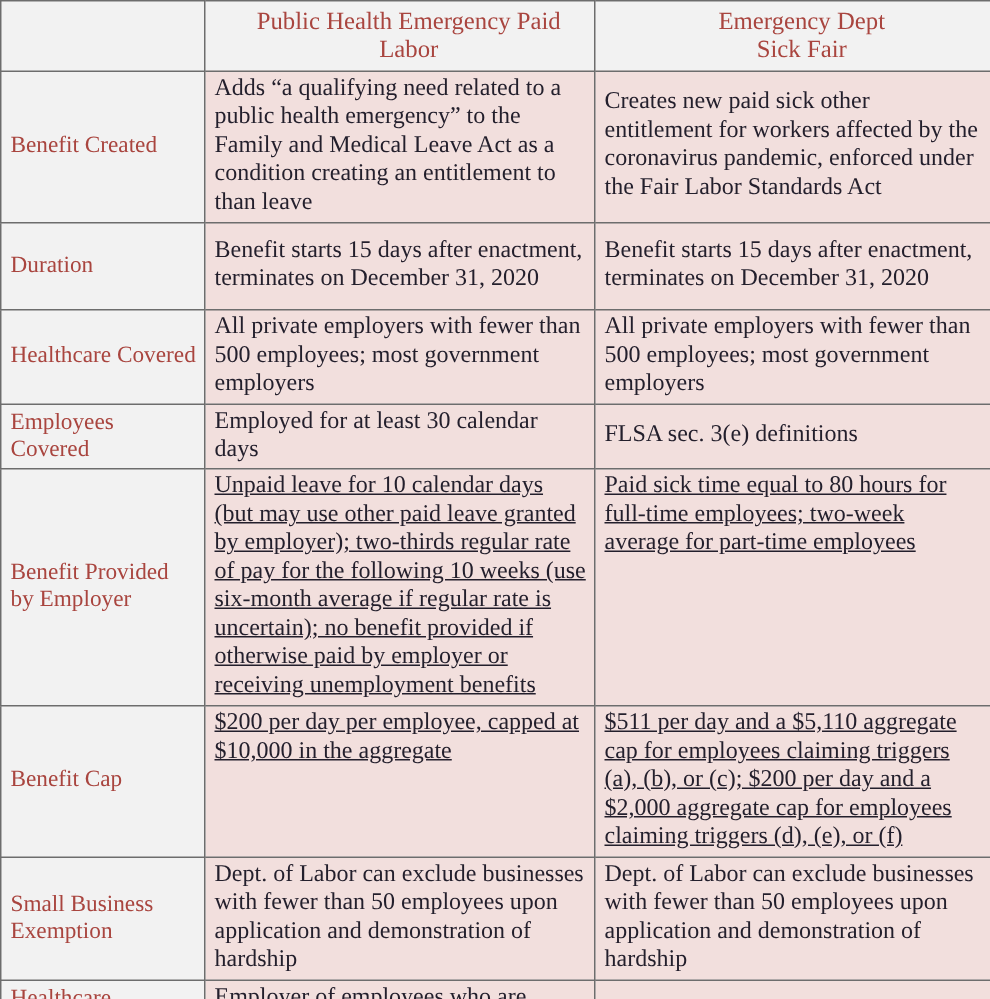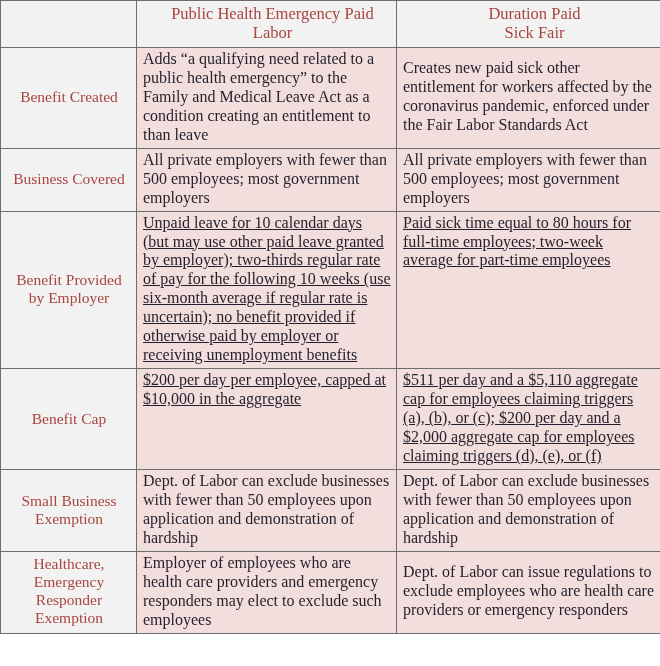--- a/index.html
+++ b/index.html
@@ -54,21 +54,21 @@
     background: #f2f2f2;
   }
 
   
   td.row-label {
     background: #f2f2f2;
     color: #a9453f;
     font-size: 15.5px;
     line-height: 1.16;
     vertical-align: middle;
-    text-align: center;
+    text-align: left;
     margin-top: 43px;
   }
 
   
   td.cell {
     background: #f2dfdd;
     color: #231f2c;
     font-size: 16px;
     line-height: 1.185;
     vertical-align: top;
@@ -105,35 +105,45 @@
       <col class="c-col2">
     </colgroup>
     <thead>
       <tr class="head-row">
         <th class="corner"></th>
         <th>
           <span>Public Health Emergency Paid</span><br>
           <span>Labor</span>
         </th>
         <th>
-          <span>Duration Paid</span><br>
+          <span>Emergency Dept</span><br>
           <span>Sick Fair</span>
         </th>
       </tr>
     </thead>
     <tbody>
       <tr class="r-benefit-created">
         <td class="row-label">Benefit Created</td>
         <td class="cell">Adds “a qualifying need related to a public health emergency” to the Family and Medical Leave Act as a condition creating an entitlement to than leave</td>
         <td class="cell">Creates new paid sick other entitlement for workers affected by the coronavirus pandemic, enforced under the Fair Labor Standards Act</td>
       </tr>
+      <tr class="r-duration">
+        <td class="row-label">Duration</td>
+        <td class="cell">Benefit starts 15 days after enactment, terminates on December 31, 2020</td>
+        <td class="cell">Benefit starts 15 days after enactment, terminates on December 31, 2020</td>
+      </tr>
       <tr class="r-employers">
-        <td class="row-label">Business Covered</td>
+        <td class="row-label">Healthcare Covered</td>
         <td class="cell">All private employers with fewer than 500 employees; most government employers</td>
         <td class="cell">All private employers with fewer than 500 employees; most government employers</td>
+      </tr>
+      <tr class="r-employees">
+        <td class="row-label">Employees Covered</td>
+        <td class="cell">Employed for at least 30 calendar days</td>
+        <td class="cell">FLSA sec. 3(e) definitions</td>
       </tr>
       <tr class="r-provided">
         <td class="row-label">Benefit Provided by Employer</td>
         <td class="cell">Unpaid leave for 10 calendar days (but may use other paid leave granted by employer); two-thirds regular rate of pay for the following 10 weeks (use six-month average if regular rate is uncertain); no benefit provided if otherwise paid by employer or receiving unemployment benefits</td>
         <td class="cell">Paid sick time equal to 80 hours for full-time employees; two-week average for part-time employees</td>
       </tr>
       <tr class="r-cap">
         <td class="row-label">Benefit Cap</td>
         <td class="cell">$200 per day per employee, capped at $10,000 in the aggregate</td>
         <td class="cell">$511 per day and a $5,110 aggregate cap for employees claiming triggers (a), (b), or (c); $200 per day and a $2,000 aggregate cap for employees claiming triggers (d), (e), or (f)</td>

